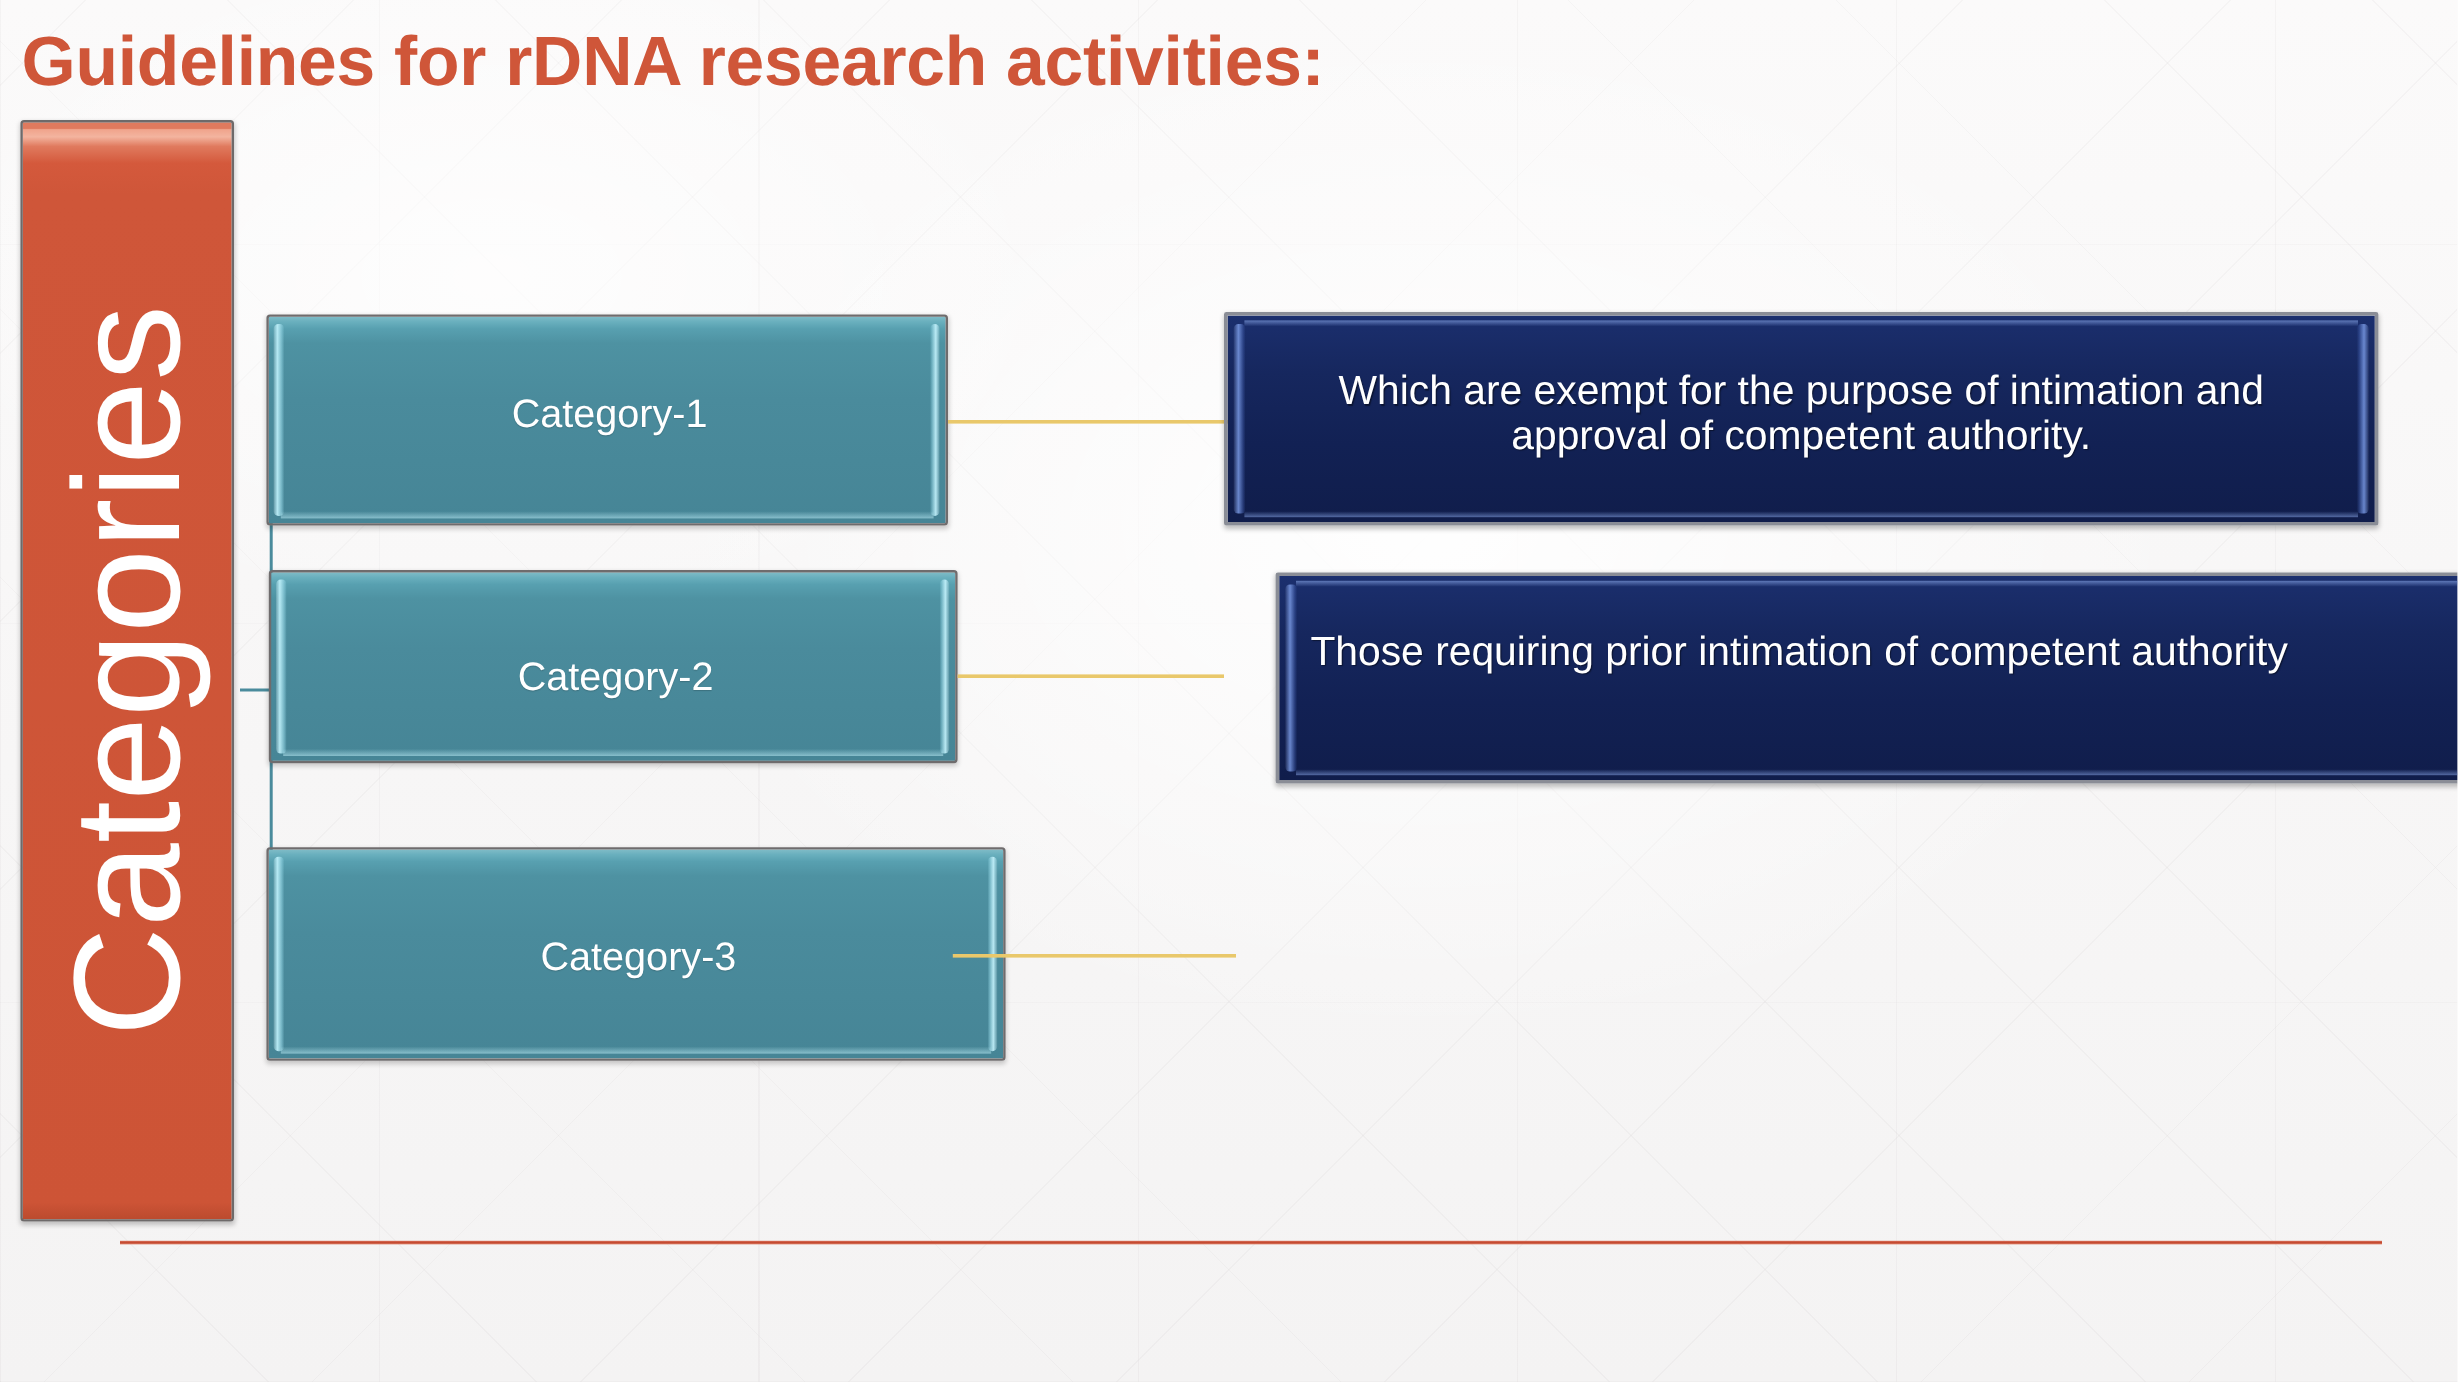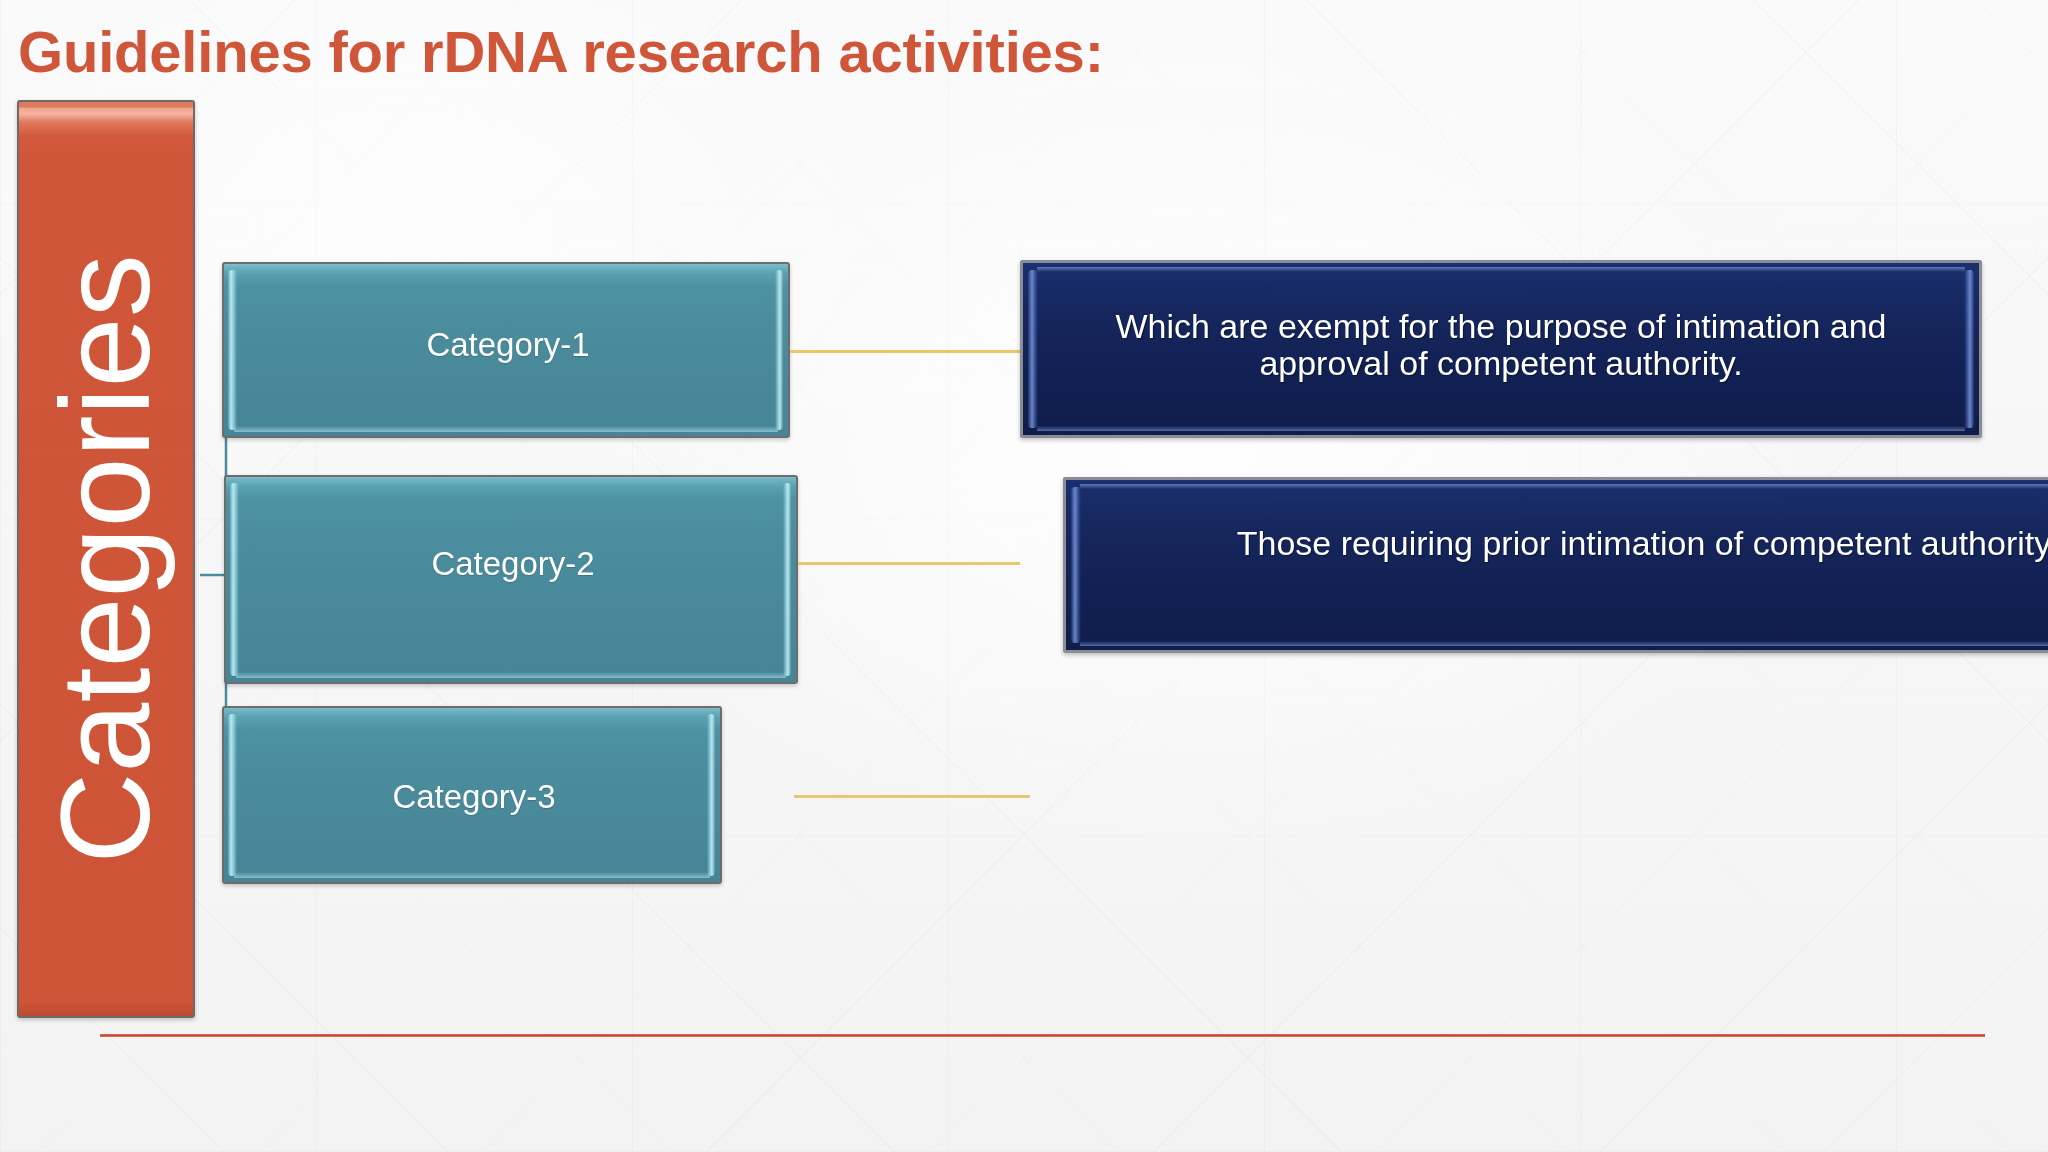--- a/index.html
+++ b/index.html
@@ -185,21 +185,21 @@
     background:
       linear-gradient(180deg,
         #1b2f6e 0%,
         #16275e 28%,
         #122154 62%,
         #101d4b 100%);
     box-shadow: 0 2px 4px rgba(0,0,0,0.25);
     overflow: hidden;
     display: flex;
     align-items: flex-start;
-    justify-content: center;
+    justify-content: flex-start;
   }
   .navy-box .nb-l {
     position: absolute;
     left: 5px; top: 7px; bottom: 7px;
     width: 10px;
     border-radius: 4px;
     background: linear-gradient(90deg,
       rgba(255,255,255,0.06) 0%,
       rgba(120,152,226,0.85) 40%,
       rgba(70,100,180,0.40) 80%,
@@ -291,38 +291,38 @@
   <div class="amber-line" style="left:790px; top:350px; width:240px;"></div>
 
   <div class="navy-box" style="left:1020px; top:260px; width:962px; height:178px;">
     <span class="nb-l"></span>
     <span class="nb-r"></span>
     <span class="nb-t"></span>
     <span class="nb-b"></span>
     <div class="navy-text" style="margin-top:45px;">Which are exempt for the purpose of intimation and approval of competent authority.</div>
   </div>
 
-  <div class="teal-box" style="left:224px; top:475px; width:574px; height:209px;">
+  <div class="teal-box" style="left:224px; top:475px; width:574px; height:161px;">
     <span class="bev-l"></span>
     <span class="bev-r"></span>
     <span class="bev-b"></span>
     <div class="teal-label" style="top:68px;">Category-2</div>
   </div>
 
   <div class="amber-line" style="left:798px; top:562px; width:222px;"></div>
 
   <div class="navy-box" style="left:1063px; top:477px; width:1162px; height:176px;">
     <span class="nb-l"></span>
     <span class="nb-r"></span>
     <span class="nb-t"></span>
     <span class="nb-b"></span>
     <div class="navy-text" style="margin-top:45px;">Those requiring prior intimation of competent authority</div>
   </div>
 
-  <div class="teal-box" style="left:222px; top:706px; width:500px; height:178px;">
+  <div class="teal-box" style="left:222px; top:706px; width:616px; height:178px;">
     <span class="bev-l"></span>
     <span class="bev-r"></span>
     <span class="bev-b"></span>
     <div class="teal-label" style="top:70px;">Category-3</div>
   </div>
 
   <div class="amber-line" style="left:794px; top:795px; width:236px;"></div>
 
 
   <div class="bottom-rule"></div>

